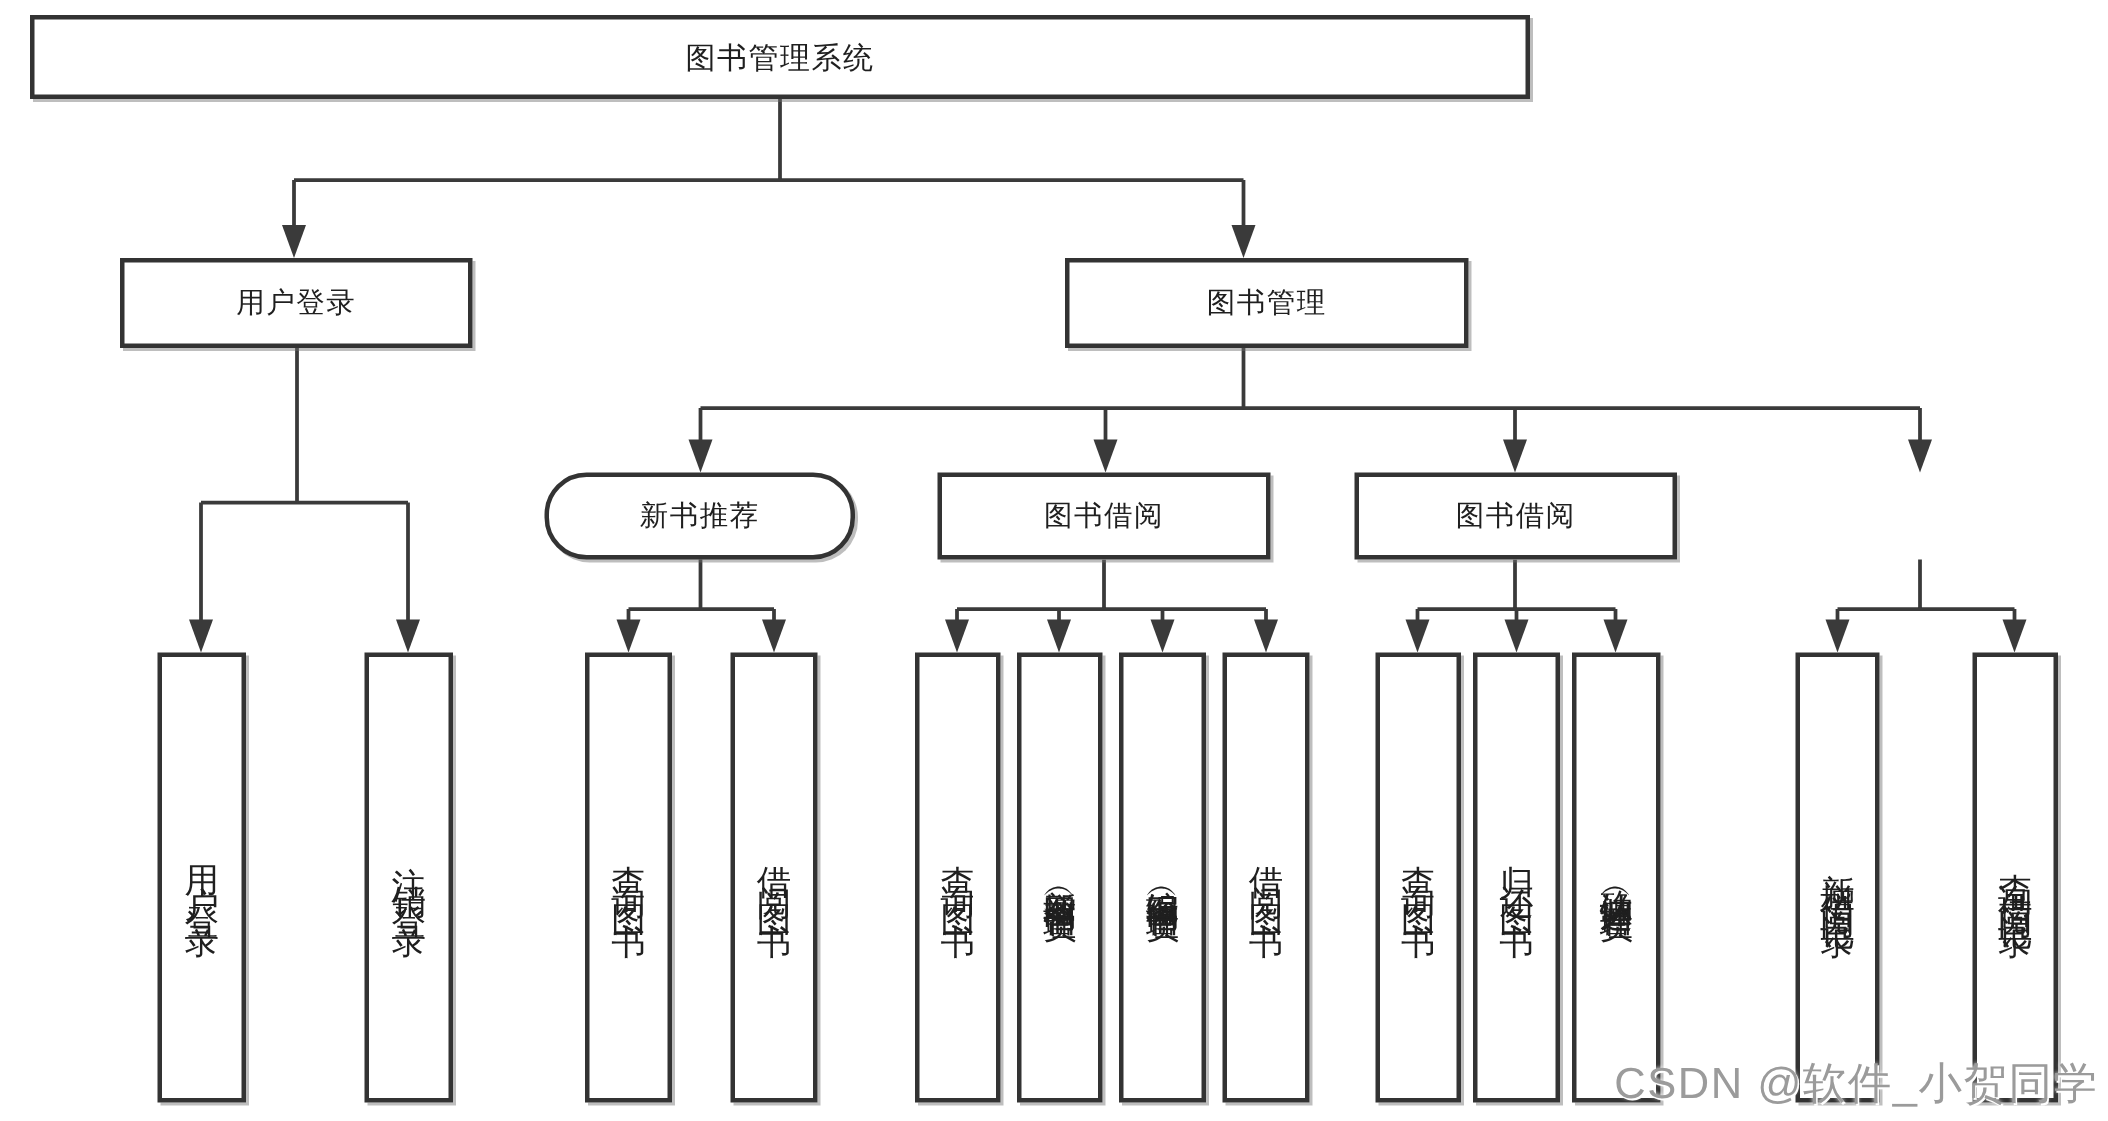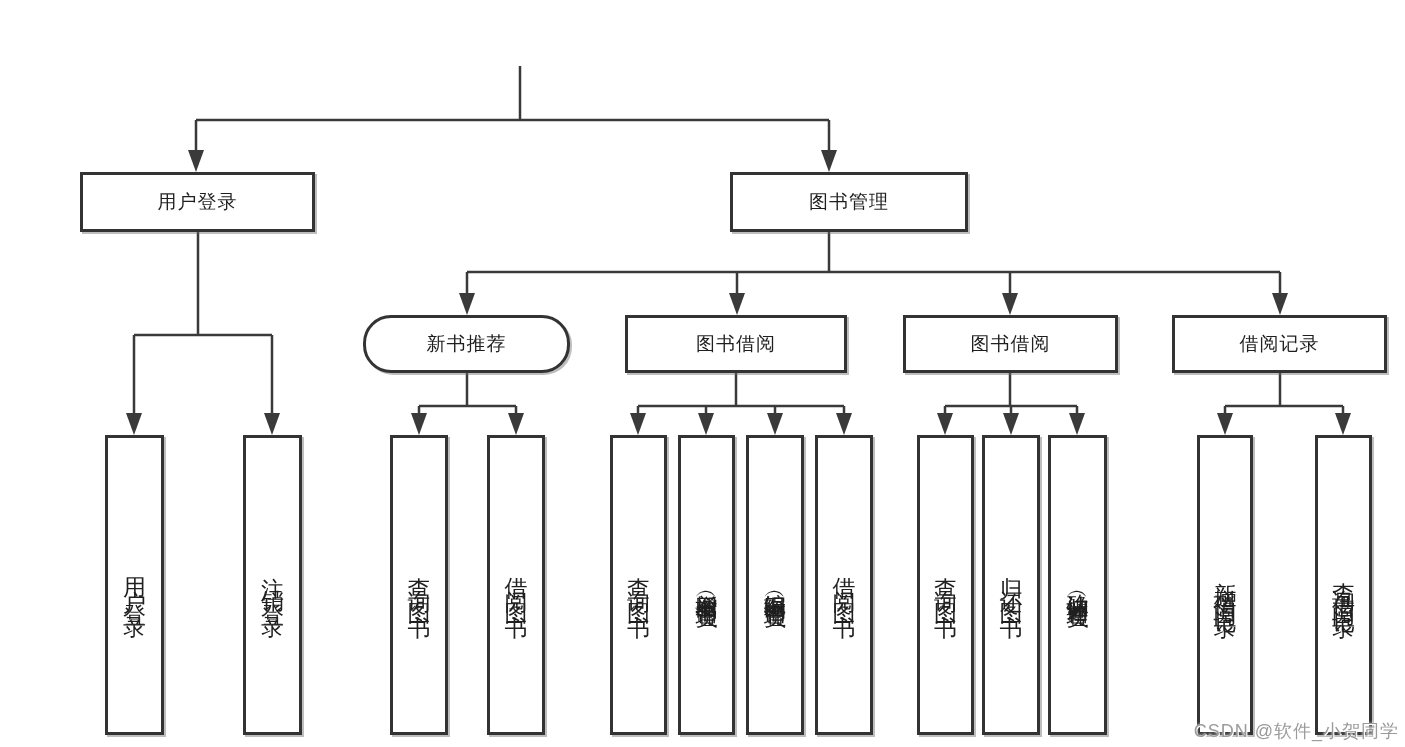--- a/index.html
+++ b/index.html
@@ -17,21 +17,21 @@
   .box.root{font-size:20px;}
   .vbox .vt{
     writing-mode:vertical-rl;text-orientation:mixed;line-height:1;
     white-space:nowrap;
   }
   .ls-s{font-size:23px;letter-spacing:13px;}
   .ls-m{font-size:23px;letter-spacing:7px;}
   .ls-l{font-size:22px;letter-spacing:2px;}
   .watermark{
     position:absolute;right:6px;bottom:4px;z-index:3;
-    font-size:18px;color:#9b9b9b;letter-spacing:1px;
+    font-size:29px;color:#9b9b9b;letter-spacing:1px;
     text-shadow:0 0 3px #ffffff,1px 1px 0 #ffffff;
   }
 </style>
 </head>
 <body>
 
 <div id="stage">
 
   <svg id="wires" width="1405" height="747" viewBox="0 0 1405 747">
     <g stroke="#3a3a3a" stroke-width="2.5" fill="none">
@@ -59,28 +59,28 @@
       <polygon points="775,435 767,413 783,413"></polygon>
       <polygon points="844,435 836,413 852,413"></polygon>
       <polygon points="945,435 937,413 953,413"></polygon>
       <polygon points="1011,435 1003,413 1019,413"></polygon>
       <polygon points="1077,435 1069,413 1085,413"></polygon>
       <polygon points="1225,435 1217,413 1233,413"></polygon>
       <polygon points="1343,435 1335,413 1351,413"></polygon>
     </g>
   </svg>
 
+  <div class="box root" style="left:20px;top:10px;width:1000px;height:56px;">图书管理系统</div>
 
   <div class="box" style="left:80px;top:172px;width:235px;height:60px;">用户登录</div>
-  <div class="box" style="left:730px;top:172px;width:238px;height:60px;">图书管理</div>
+  <div class="box" style="left:710px;top:172px;width:269px;height:60px;">图书管理</div>
 
   <div class="box" style="left:363px;top:315px;width:207px;height:58px;border-radius:28px;">新书推荐</div>
   <div class="box" style="left:625px;top:315px;width:222px;height:58px;">图书借阅</div>
   <div class="box" style="left:903px;top:315px;width:215px;height:58px;">图书借阅</div>
-  <div class="box" style="left:1172px;top:315px;width:215px;height:58px;">借阅记录</div>
 
   <div class="vbox" style="left:105px;top:435px;width:59px;height:300px;">
     <span class="vt ls-s">用户登录</span>
   </div>
   <div class="vbox" style="left:243px;top:435px;width:59px;height:300px;">
     <span class="vt ls-s">注销登录</span>
   </div>
 
   <div class="vbox" style="left:390px;top:435px;width:58px;height:300px;">
     <span class="vt ls-s">查询图书</span>

